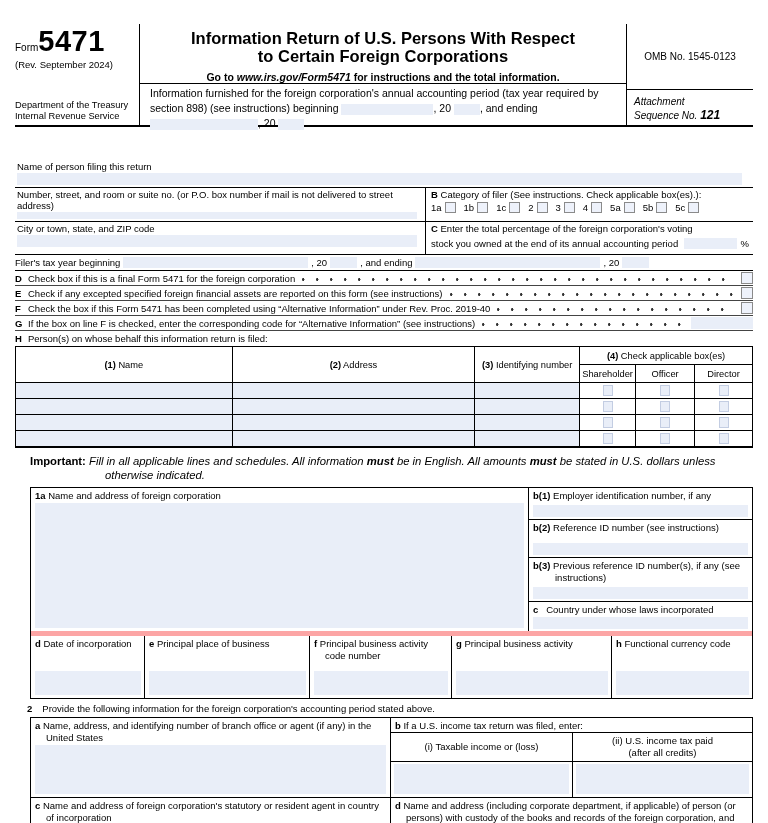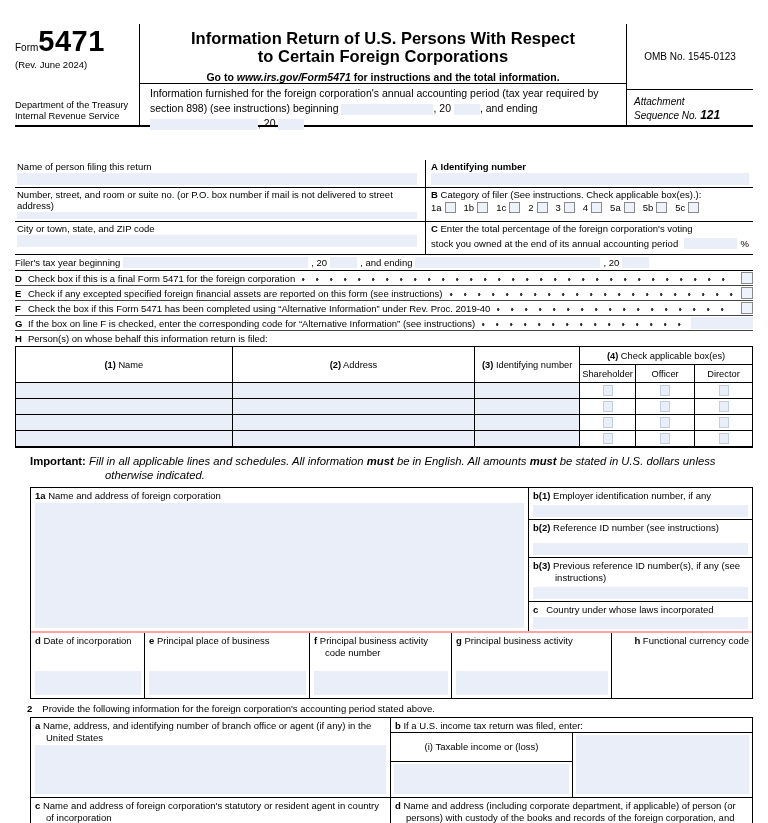--- a/index.html
+++ b/index.html
@@ -82,24 +82,24 @@
   .fill { flex: 1; background: #e9eef8; margin-top: 2px; }
   .s1-right { width: 223px; display: flex; flex-direction: column; }
   .s1-cell { border-bottom: 1px solid #000; padding: 2px 4px; display: flex; flex-direction: column; }
   .s1-cell .inp { height: 12px; width: 100%; margin-top: auto; }
   .cell-b1 { height: 32px; }
   .cell-b2 { height: 38px; }
   .cell-b3 { height: 44px; }
   .cell-c { flex: 1; border-bottom: none; }
   .hang { padding-left: 11px; text-indent: -11px; line-height: 1.25; }
   .hang2 { padding-left: 22px; text-indent: -22px; line-height: 1.25; }
-  .s1-rowB { display: flex; border-top: 2px solid #fca5a5; height: 67px; }
+  .s1-rowB { display: flex; border-top: 5px solid #fca5a5; height: 67px; }
   .s1-rowB > div { border-right: 1px solid #000; padding: 2px 3px 3px 4px; display: flex; flex-direction: column; }
   .s1-rowB > div:last-child { border-right: none; }
-  .col-d { width: 114px; } .col-e { width: 165px; } .col-f { width: 142px; } .col-g { width: 160px; } .col-h { flex: 1; align-items: flex-end; }
+  .col-d { width: 114px; } .col-e { width: 165px; } .col-f { width: 142px; } .col-g { width: 160px; } .col-h { flex: 1; }
   .s1-rowB .fill { flex: none; height: 24px; margin-top: auto; }
 
   
   .sec2head { padding: 4px 0 3px 12px; font-size: 9.5px; }
   .sec2head .b { margin-right: 10px; }
   .s2-rowA { display: flex; height: 79px; }
   .s2-a { width: 360px; border-right: 1px solid #000; padding: 2px 4px 3px 4px; display: flex; flex-direction: column; }
   .s2-b { flex: 1; display: flex; flex-direction: column; }
   .s2-b-head { padding: 2px 4px; border-bottom: 1px solid #000; height: 15px; }
   .s2-b-cols { flex: 1; display: flex; }
@@ -112,21 +112,21 @@
   .s2-c { width: 360px; border-right: 1px solid #000; padding: 2px 4px 3px 4px; display: flex; flex-direction: column; }
   .s2-d { flex: 1; padding: 2px 4px 3px 4px; display: flex; flex-direction: column; }
 </style>
 </head>
 <body>
 
 <div class="header">
   <div class="h-left">
     <div>
       <span class="form-word">Form</span><span class="form-num">5471</span>
-      <div class="rev">(Rev. June 2024)</div>
+      <div class="rev">(Rev. September 2024)</div>
     </div>
     <div class="agency">
       <div>Department of the Treasury</div>
       <div>Internal Revenue Service</div>
     </div>
   </div>
   <div class="h-mid">
     <div class="h-mid-top">
       <div class="title">
         <div>Information Return of U.S. Persons With Respect</div>
@@ -148,25 +148,20 @@
       <div>Attachment</div>
       <div><span>Sequence No. </span><span class="seq-num">121</span></div>
     </div>
   </div>
 </div>
 
 <div class="f-row row-name">
   <div class="f-left">
     <span>Name of person filing this return</span>
     <span class="inp"></span>
-  </div>
-  <div class="f-right">
-    <span class="b">A</span>
-    <span class="b">Identifying number</span>
-    <span class="inp full"></span>
   </div>
 </div>
 
 <div class="f-row row-street">
   <div class="f-left">
     <span>Number, street, and room or suite no. (or P.O. box number if mail is not delivered to street address)</span>
     <span class="inp"></span>
   </div>
   <div class="f-right">
     <div><span class="b">B</span> <span>Category of filer (See instructions. Check applicable box(es).):</span></div>
@@ -368,20 +363,24 @@
       <div class="fill"></div>
     </div>
     <div class="s2-b">
       <div class="s2-b-head"><span class="b">b</span><span> If a U.S. income tax return was filed, enter:</span></div>
       <div class="s2-b-cols">
         <div class="s2-col ci">
           <div class="collabel">(i)  Taxable income or (loss)</div>
           <div class="fill"></div>
         </div>
         <div class="s2-col cii">
+          <div class="collabel">
+            <div>(ii) U.S. income tax paid</div>
+            <div>(after all credits)</div>
+          </div>
           <div class="fill"></div>
         </div>
       </div>
     </div>
   </div>
   <div class="s2-rowB">
     <div class="s2-c">
       <div class="hang"><span class="b">c</span><span> Name and address of foreign corporation's statutory or resident agent in country of incorporation</span></div>
       <div class="fill"></div>
     </div>

